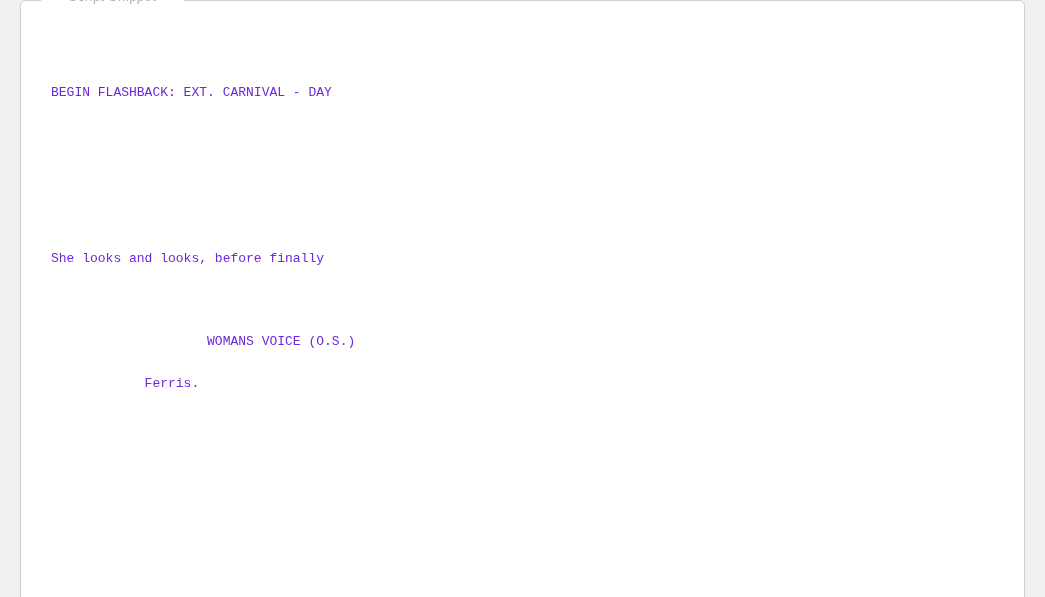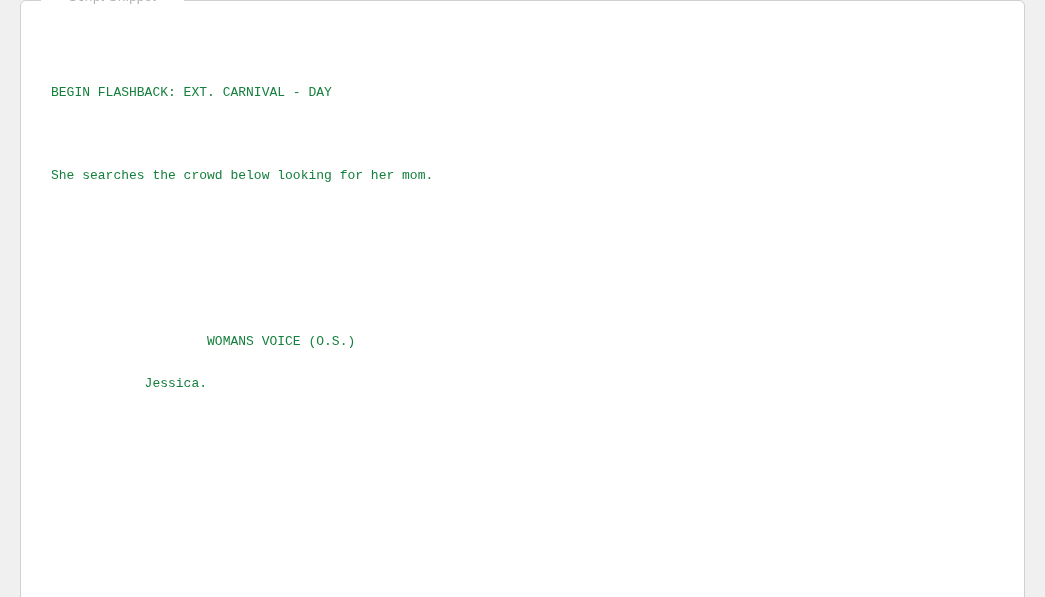--- a/index.html
+++ b/index.html
@@ -54,43 +54,43 @@
       font-size: 13px;
       color: #555555;
       line-height: 1.6;
       white-space: pre;
     }
 
     .script-line {
       display: block;
       font-family: 'Courier New', Courier, monospace;
       font-size: 13px;
-      color: #15803d;
+      color: #6d28d9;
       line-height: 1.6;
     }
 
     .script-line.empty {
       display: block;
       height: 1.6em;
     }
   </style>
 </head>
 <body>
 
 <div class="snippet-container">
   <div class="snippet-title">Script Snippet</div>
   <div class="script-content">
   <span class="script-line">BEGIN FLASHBACK: EXT. CARNIVAL - DAY</span>
 <span class="script-line empty">&nbsp;</span>
-<span class="script-line">She searches the crowd below looking for her mom.</span>
 <span class="script-line empty">&nbsp;</span>
 <span class="script-line empty">&nbsp;</span>
+<span class="script-line">She looks and looks, before finally</span>
 <span class="script-line empty">&nbsp;</span>
 <span class="script-line">                    WOMANS VOICE (O.S.)</span>
-<span class="script-line">            Jessica.</span>
+<span class="script-line">            Ferris.</span>
 <span class="script-line empty">&nbsp;</span>
 
 
 
 
 
 
 
 
 

